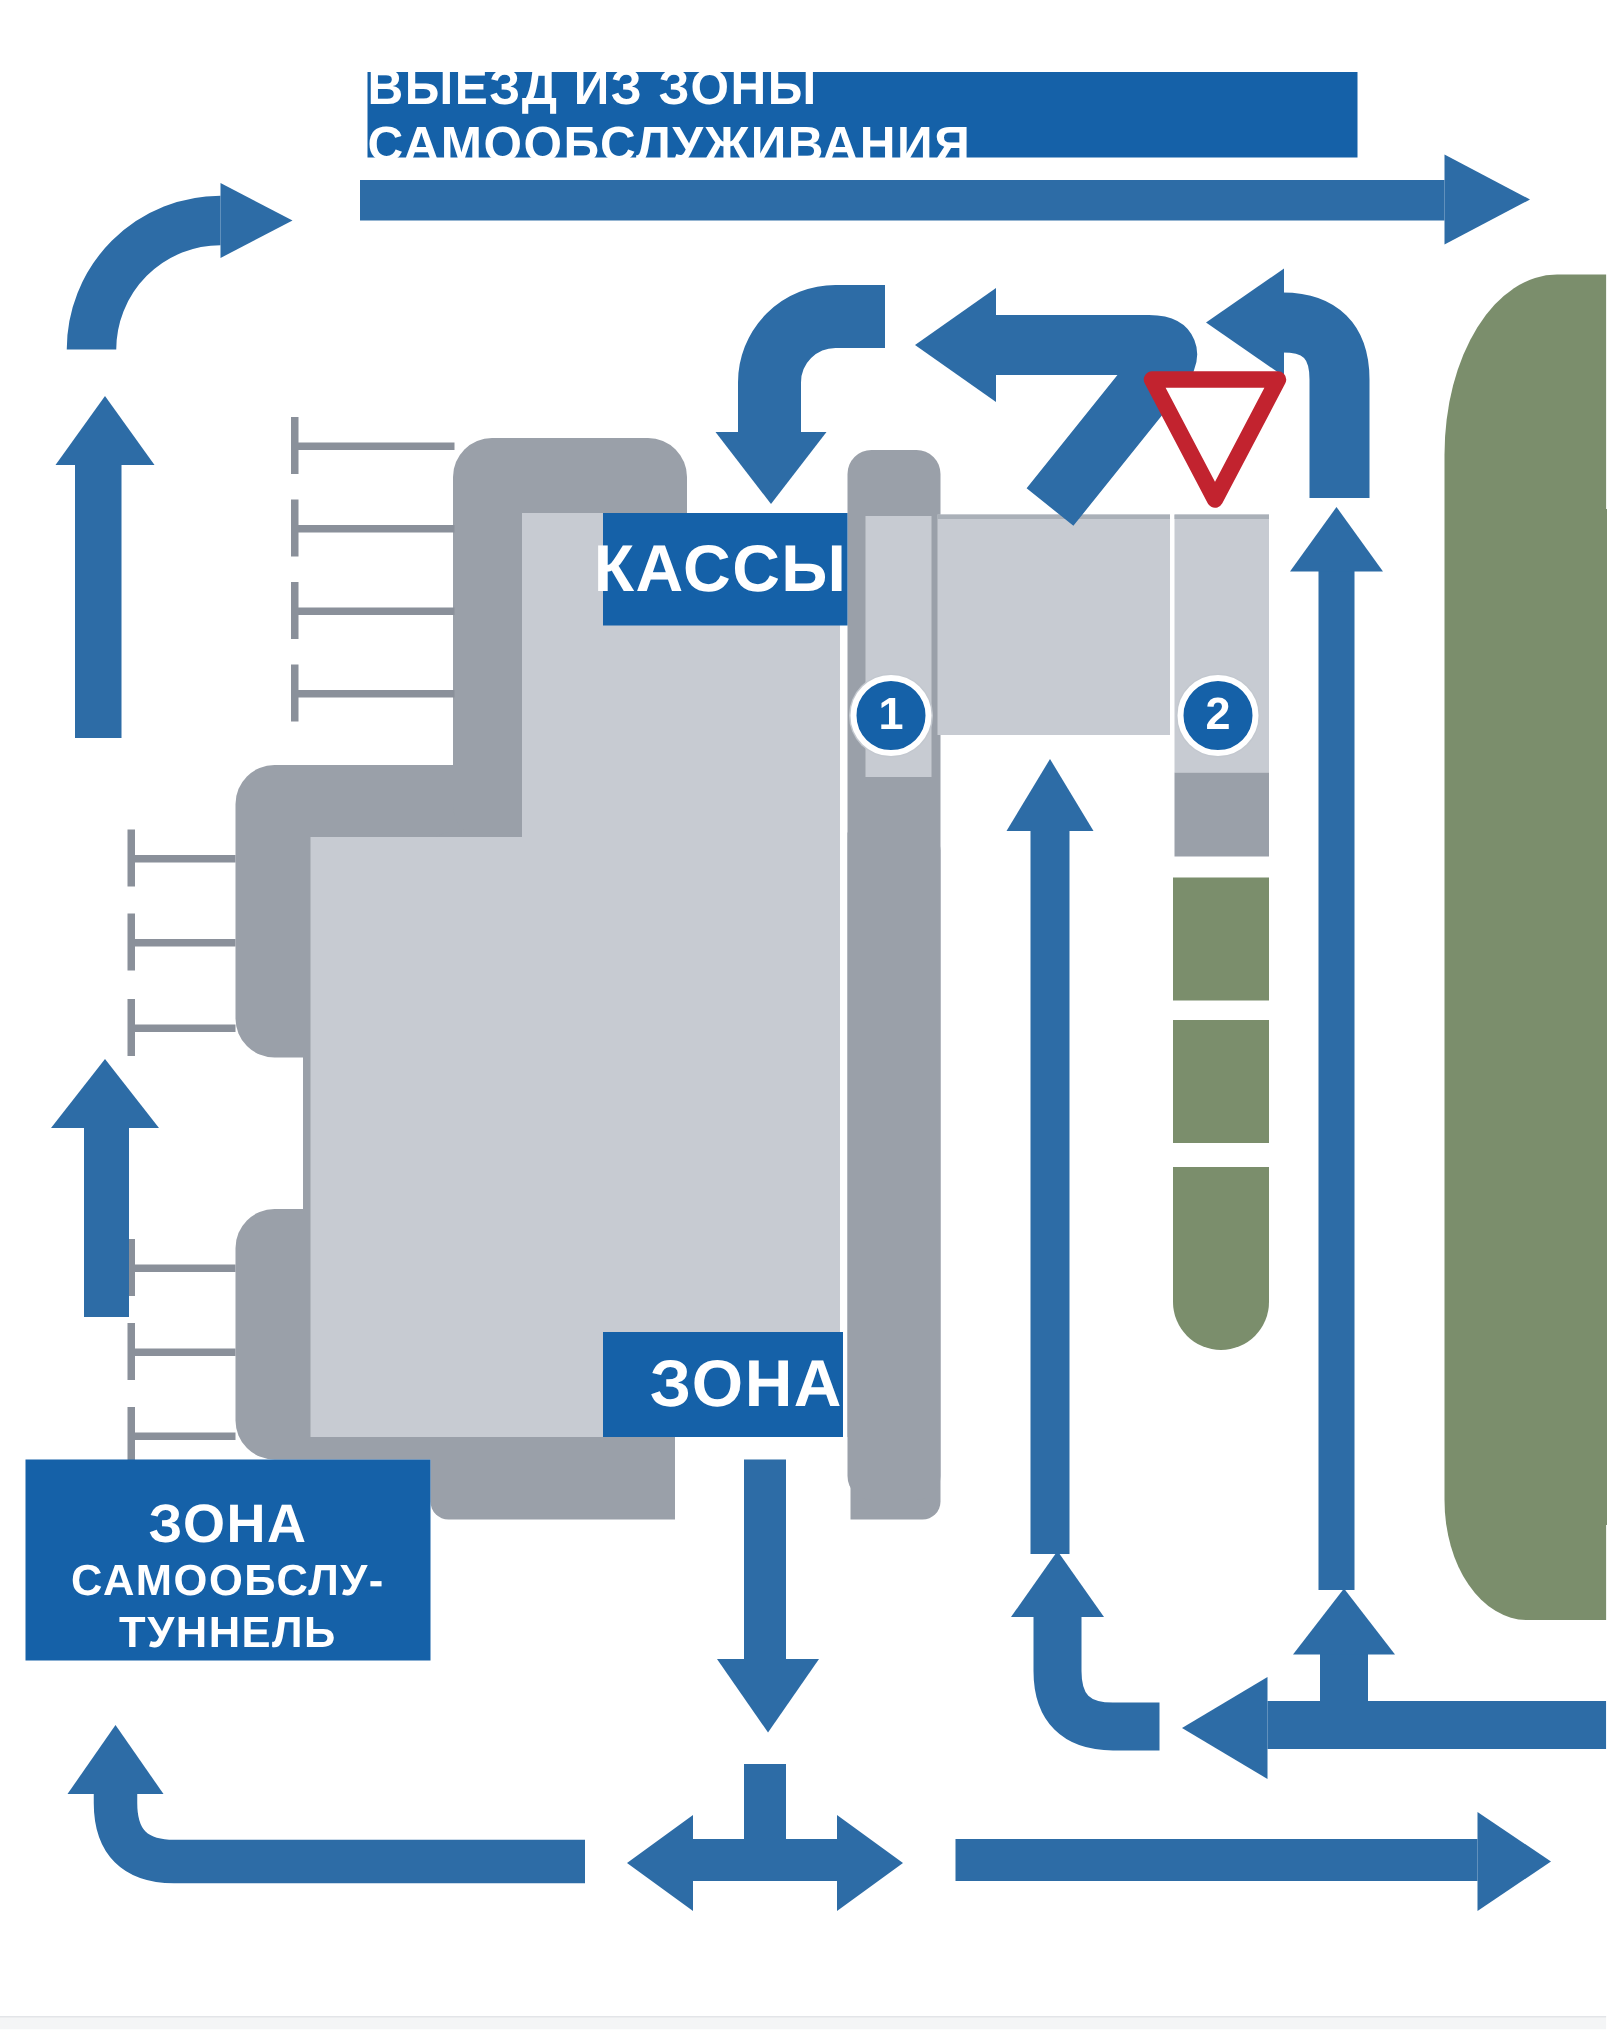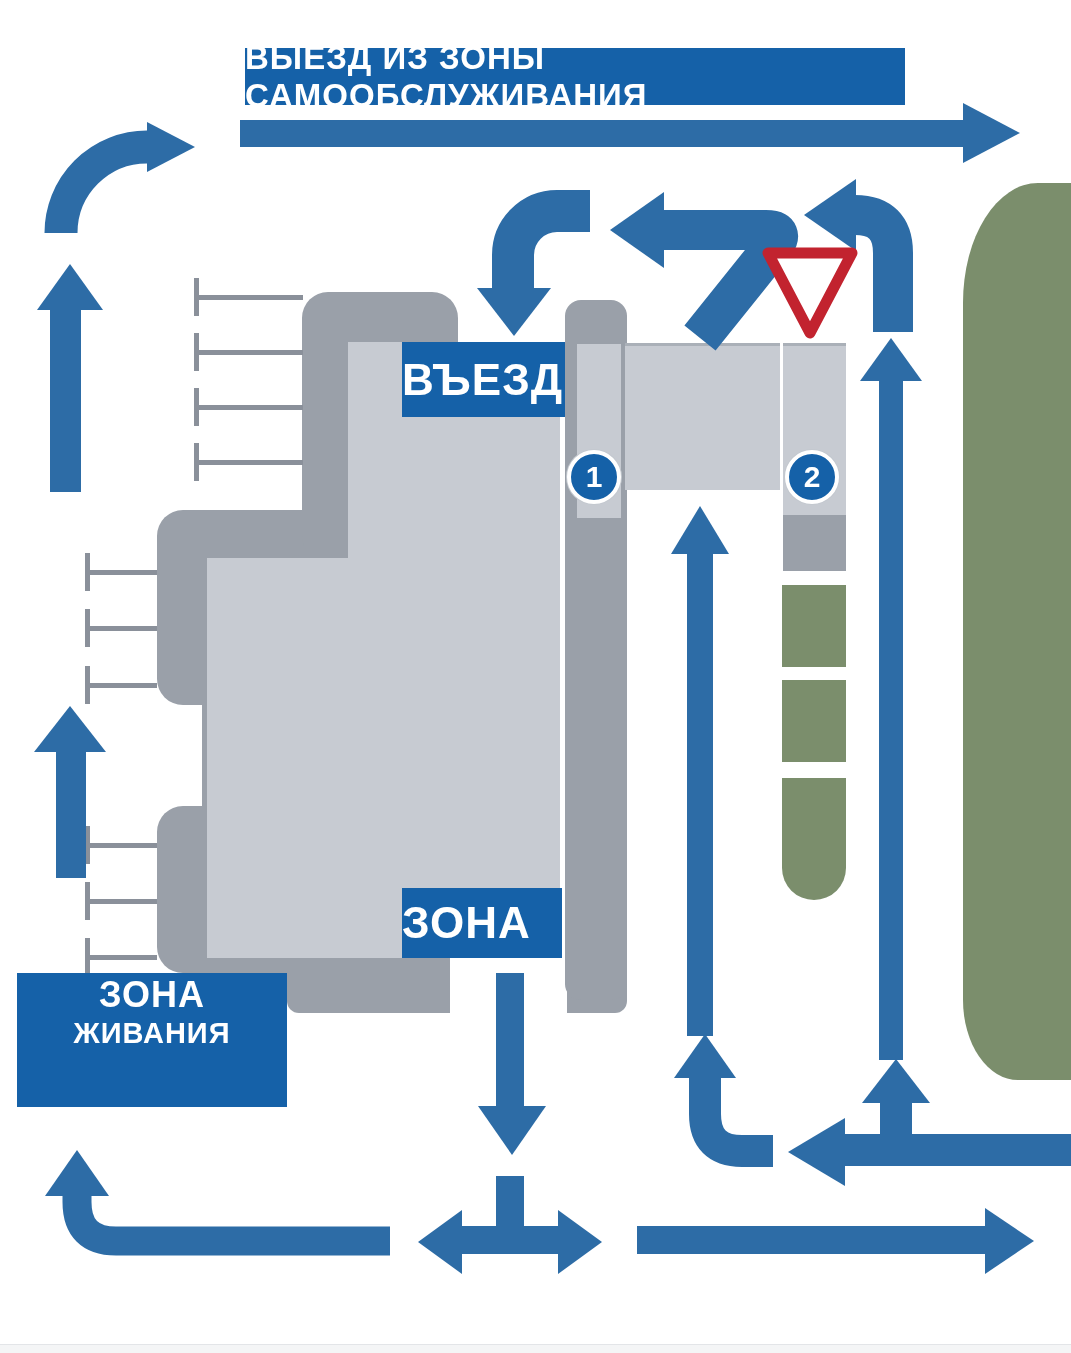--- a/index.html
+++ b/index.html
@@ -7,21 +7,21 @@
     position:relative; width:1071px; height:1353px; background:#ffffff;
     font-family:"Liberation Sans", sans-serif; overflow:hidden;
   }
   .abs { position:absolute; }
   .wall { background:var(--wall-gray); }
   .interior { background:var(--interior-gray); }
   .whitegap { background:#ffffff; }
   .booth { background:var(--interior-gray); border-top:3px solid #aab0b8; box-sizing:border-box; }
   .blabel {
     background:var(--label-blue); color:#ffffff; font-weight:bold;
-    display:flex; align-items:center; justify-content:flex-start; letter-spacing:1px;
+    display:flex; align-items:center; justify-content:flex-end; letter-spacing:1px;
   }
   .circle {
     border-radius:50%; background:var(--label-blue); border:4px solid #ffffff;
     color:#ffffff; font-weight:bold; font-size:30px; box-sizing:border-box;
     display:flex; align-items:center; justify-content:center;
     box-shadow:0 0 0 1px #c3c8cf;
   }
   .green { background:var(--green-olive); }
   .tick-line { background:var(--tick-gray); height:5px; }
   .tick-cap  { background:var(--tick-gray); width:5px; height:38px; }
@@ -168,32 +168,33 @@
     </g>
 
     <polygon class="yield" points="768,253 852,253 810,333"></polygon>
   </svg>
 
   <div class="abs blabel" style="left:245px;top:48px;width:660px;height:57px;font-size:33px;">
     <span>ВЫЕЗД ИЗ ЗОНЫ САМООБСЛУЖИВАНИЯ</span>
   </div>
 
   <div class="abs blabel" style="left:402px;top:342px;width:163px;height:75px;font-size:44px;">
-    <span>ВЪЕЗД</span>
+    <span>КАССЫ</span>
   </div>
 
 
 
   <div class="abs blabel" style="left:402px;top:888px;width:160px;height:70px;font-size:44px;">
     <span>ЗОНА</span>
   </div>
 
   <div class="abs blabel zone-label" style="left:17px;top:973px;width:270px;height:134px;">
     <span class="l1">ЗОНА</span>
-    <span class="l3">ЖИВАНИЯ</span>
+    <span class="l2">САМООБСЛУ-</span>
+    <span class="l3">ТУННЕЛЬ</span>
   </div>
 
   <div class="abs circle" style="left:567px;top:450px;width:54px;height:54px;">
     <span>1</span>
   </div>
   <div class="abs circle" style="left:785px;top:450px;width:54px;height:54px;">
     <span>2</span>
   </div>
 
   <div class="abs bottom-strip" style="left:0;top:1344px;width:1071px;height:9px;"></div>

